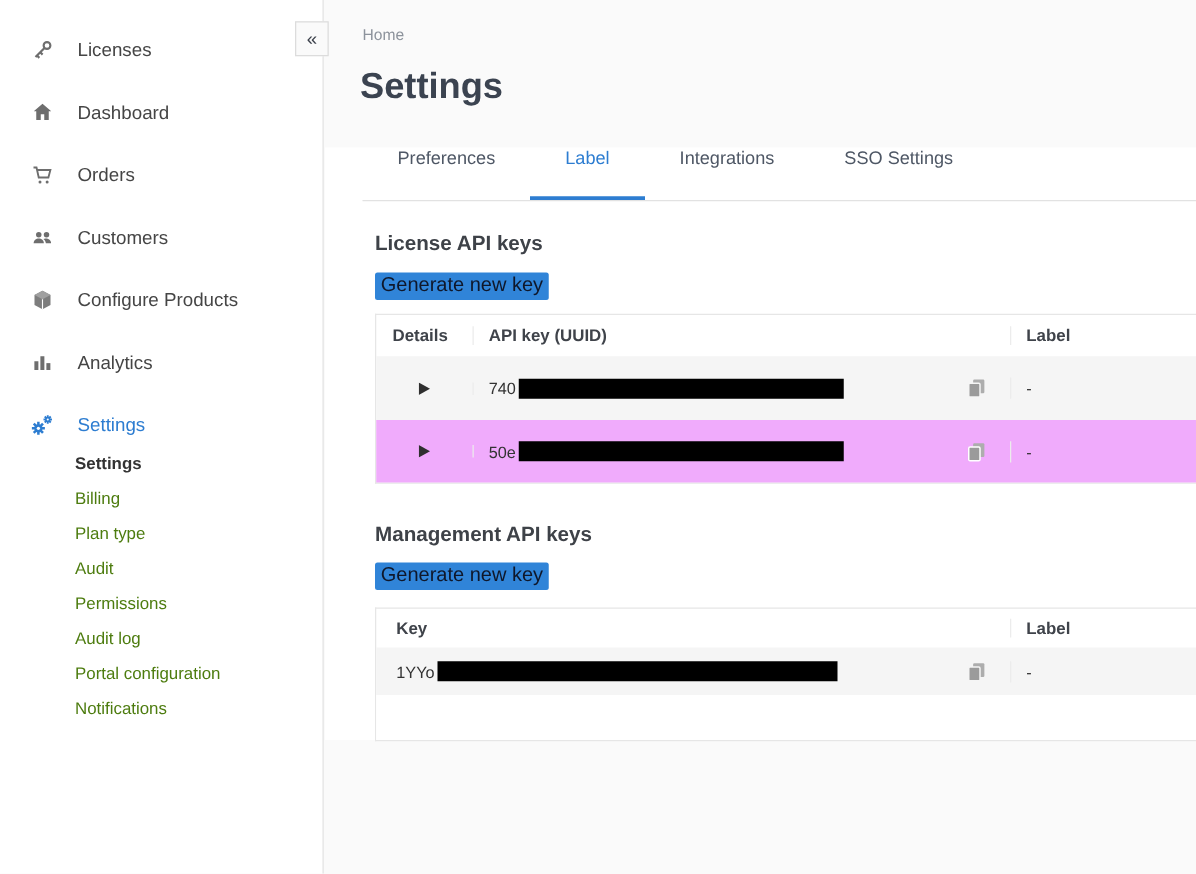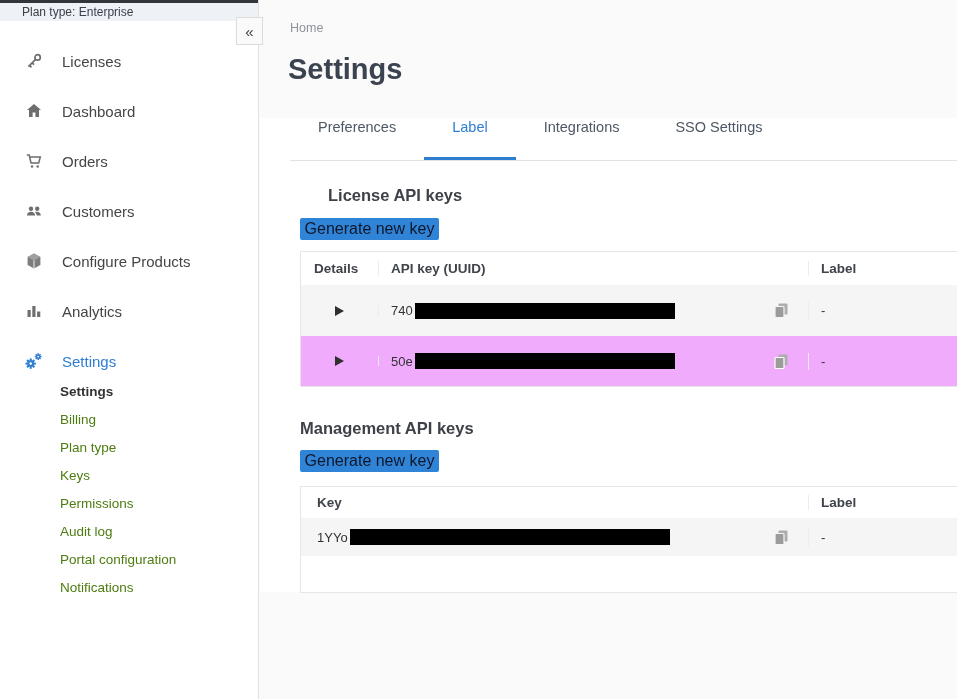--- a/index.html
+++ b/index.html
@@ -24,21 +24,21 @@
   .main { position:absolute; left:260px; top:0; width:776px; height:699px; background:#fafafa; }
   .panel { position:absolute; left:0; right:0; top:118px; height:474px; background:#ffffff; }
   .breadcrumb { position:absolute; left:30px; top:21px; font-size:12.5px; color:#8d939c; cursor:pointer; }
   .page-title { position:absolute; left:28px; top:53px; font-size:29px; font-weight:600; color:#3b4350; }
 
   .tabs { position:absolute; left:30px; right:0; top:119px; height:42px; display:flex; border-bottom:1px solid #e2e2e2; }
   .tab { padding:0 28px; display:flex; align-items:flex-start; font-size:14.5px; color:#4e5765; border-bottom:3px solid transparent; cursor:pointer; }
   .tab.active { color:#2d7dd1; border-bottom-color:#2d7dd1; }
 
   .section-heading { position:absolute; left:40px; font-size:16.5px; font-weight:bold; color:#3e4248; }
-  .h-license { top:186px;margin-left:28px; }
+  .h-license { top:186px; }
   .h-mgmt { top:419px; }
   .gen-btn { position:absolute; left:40px; width:139px; height:22px; background:#3084d8; color:#0f172a; font-size:16px; border:none; border-radius:2px; display:flex; align-items:center; justify-content:center; cursor:pointer; font-family:inherit; }
   .btn1 { top:218px; }
   .btn2 { top:450px; }
 
   
   .tbl { position:absolute; right:0; background:#ffffff; border:1px solid #e6e6e6; border-right:none; }
   .tbl1 { left:40px; top:251px; }
   .tbl2 { left:40px; top:486px; }
   .tr { display:flex; align-items:center; }
@@ -60,23 +60,20 @@
   .w320 { width:320px; }
   .copy { margin-left:auto; margin-right:18px; display:flex; align-items:center; cursor:pointer; }
   .expander { display:flex; align-items:center; cursor:pointer; }
 </style>
 </head>
 <body>
 
 <div class="app">
 
   <aside class="sidebar">
-    <div class="plan-strip">
-      <span>Plan type: Enterprise</span>
-    </div>
 
     <nav class="nav">
       <div class="nav-item">
         <span class="ic">
           <svg width="18" height="18" viewBox="0 0 18 18" fill="none" stroke="#6e6e6e" stroke-width="1.7">
               <circle cx="12.6" cy="5.4" r="2.7"></circle>
               <path d="M10.6 7.4 L3.4 14.6 M4.6 13.4 l1.9 1.9 M7.2 10.8 l1.9 1.9"></path>
             </svg>
         </span>
         <span>Licenses</span>
@@ -158,21 +155,21 @@
         <div class="subnav-item active">
             <span>Settings</span>
           </div>
         <div class="subnav-item">
             <span>Billing</span>
           </div>
         <div class="subnav-item">
             <span>Plan type</span>
           </div>
         <div class="subnav-item">
-            <span>Keys</span>
+            <span>Audit</span>
           </div>
         <div class="subnav-item">
             <span>Permissions</span>
           </div>
         <div class="subnav-item">
             <span>Audit log</span>
           </div>
         <div class="subnav-item">
             <span>Portal configuration</span>
           </div>

